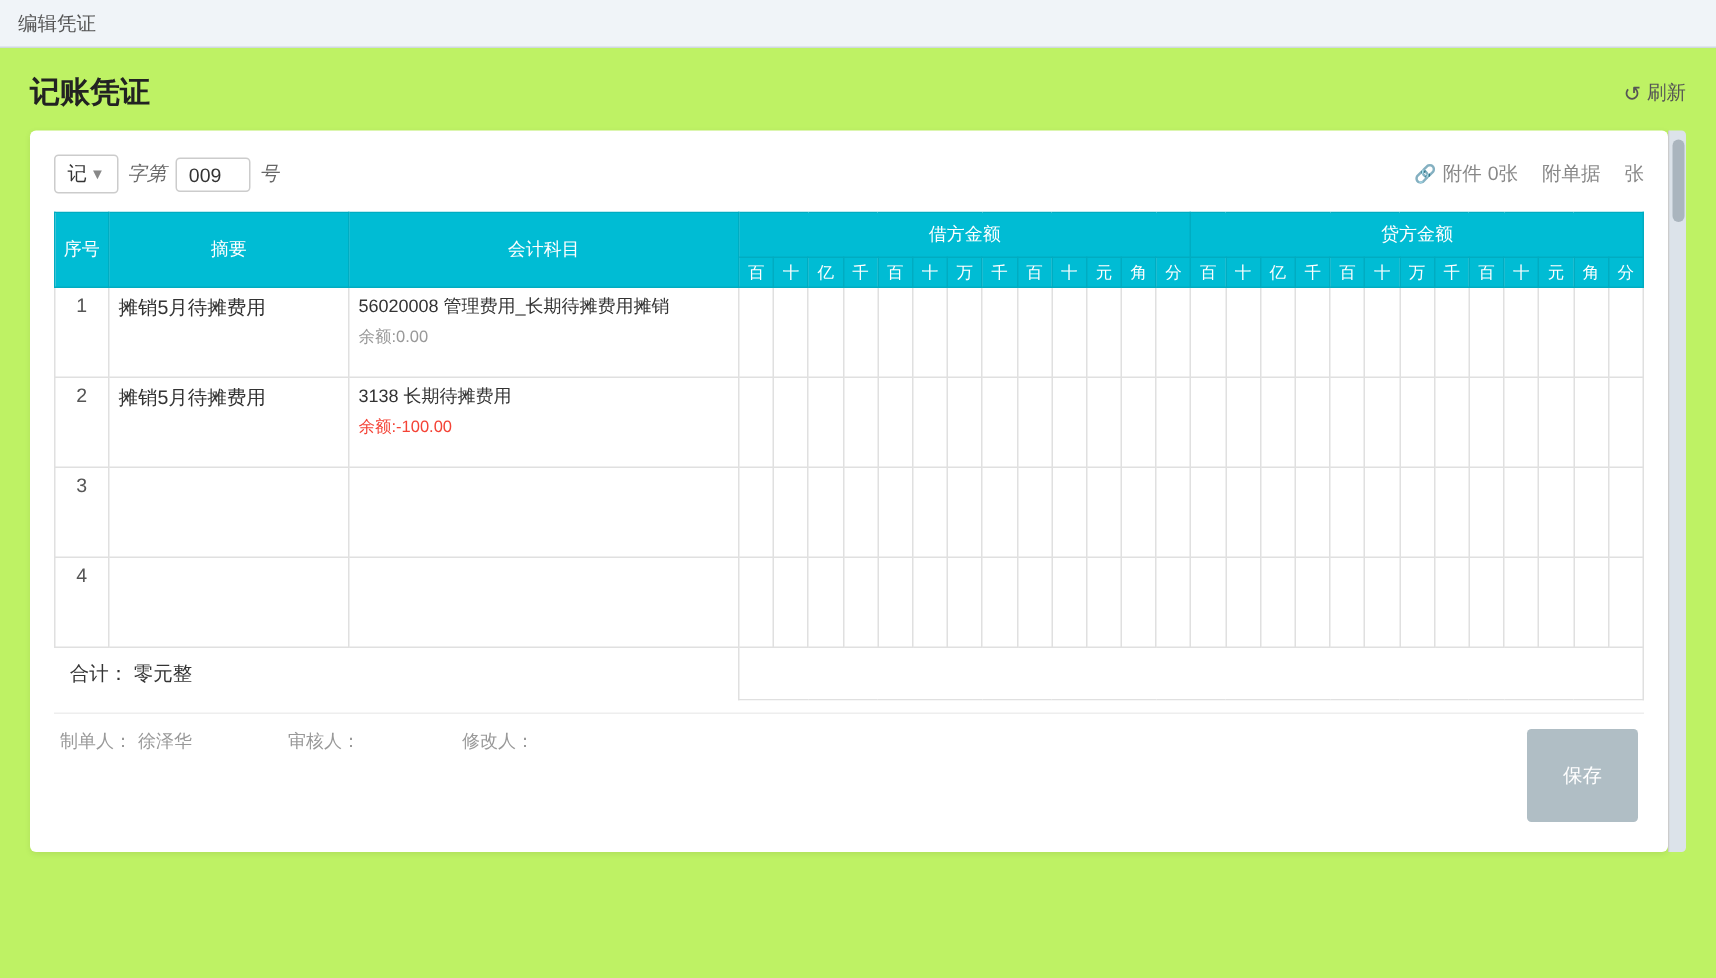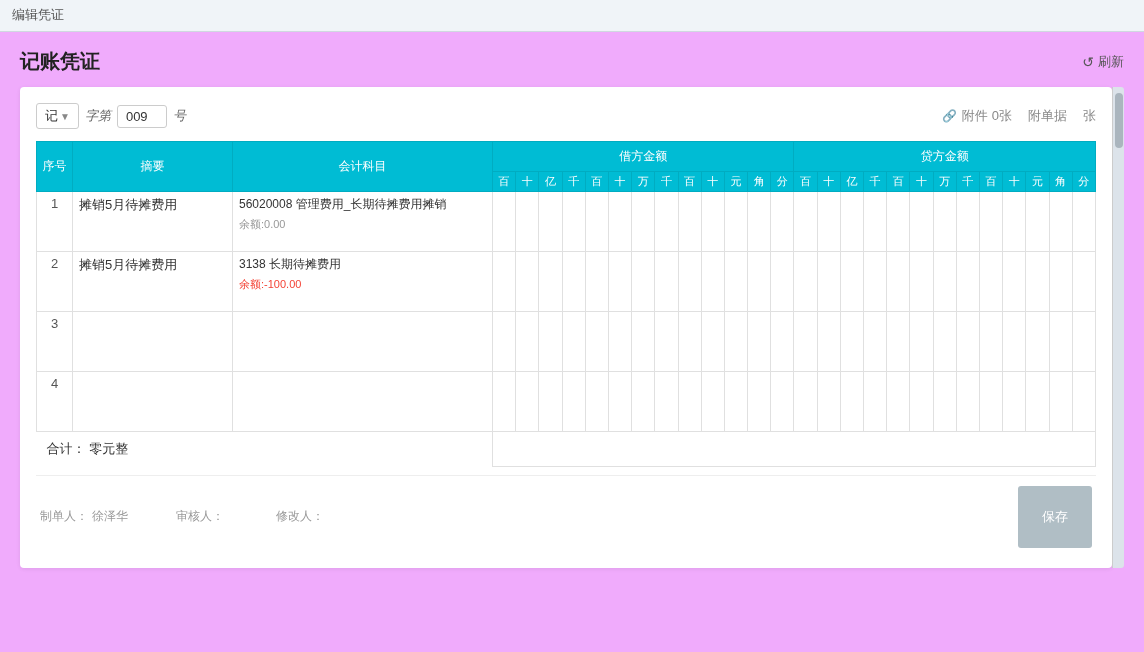--- a/index.html
+++ b/index.html
@@ -13,27 +13,27 @@
       overflow: hidden;
     }
     .title-bar {
       background: #f0f4f8;
       border-bottom: 1px solid #d0d8e0;
       padding: 6px 12px;
       font-size: 13px;
       color: #555;
       height: 32px;
       display: flex;
-      align-items: flex-start;
+      align-items: center;
     }
     .main-container {
       padding: 16px 20px;
       height: calc(652px - 32px);
       overflow: auto;
-      background: #f0abfc;
+      background: #bef264;
     }
     .page-header {
       display: flex;
       justify-content: space-between;
       align-items: center;
       margin-bottom: 12px;
     }
     .page-title {
       font-size: 20px;
       font-weight: bold;
@@ -189,27 +189,26 @@
       border-top: 1px solid #ccc;
       padding: 8px 10px;
       font-size: 13px;
     }
     .total-label {
       font-size: 13px;
       color: #333;
     }
     .footer-row {
       display: flex;
-      gap: 48px;
+      gap: 64px;
       padding: 10px 4px 4px 4px;
       color: #999;
       font-size: 12px;
       border-top: 1px solid #eee;
       margin-top: 8px;
-      align-items: center;
     }
     .footer-person {
       display: flex;
       gap: 4px;
     }
     .save-btn {
       margin-left: auto;
       background: #b0bec5;
       color: #fff;
       border: none;

